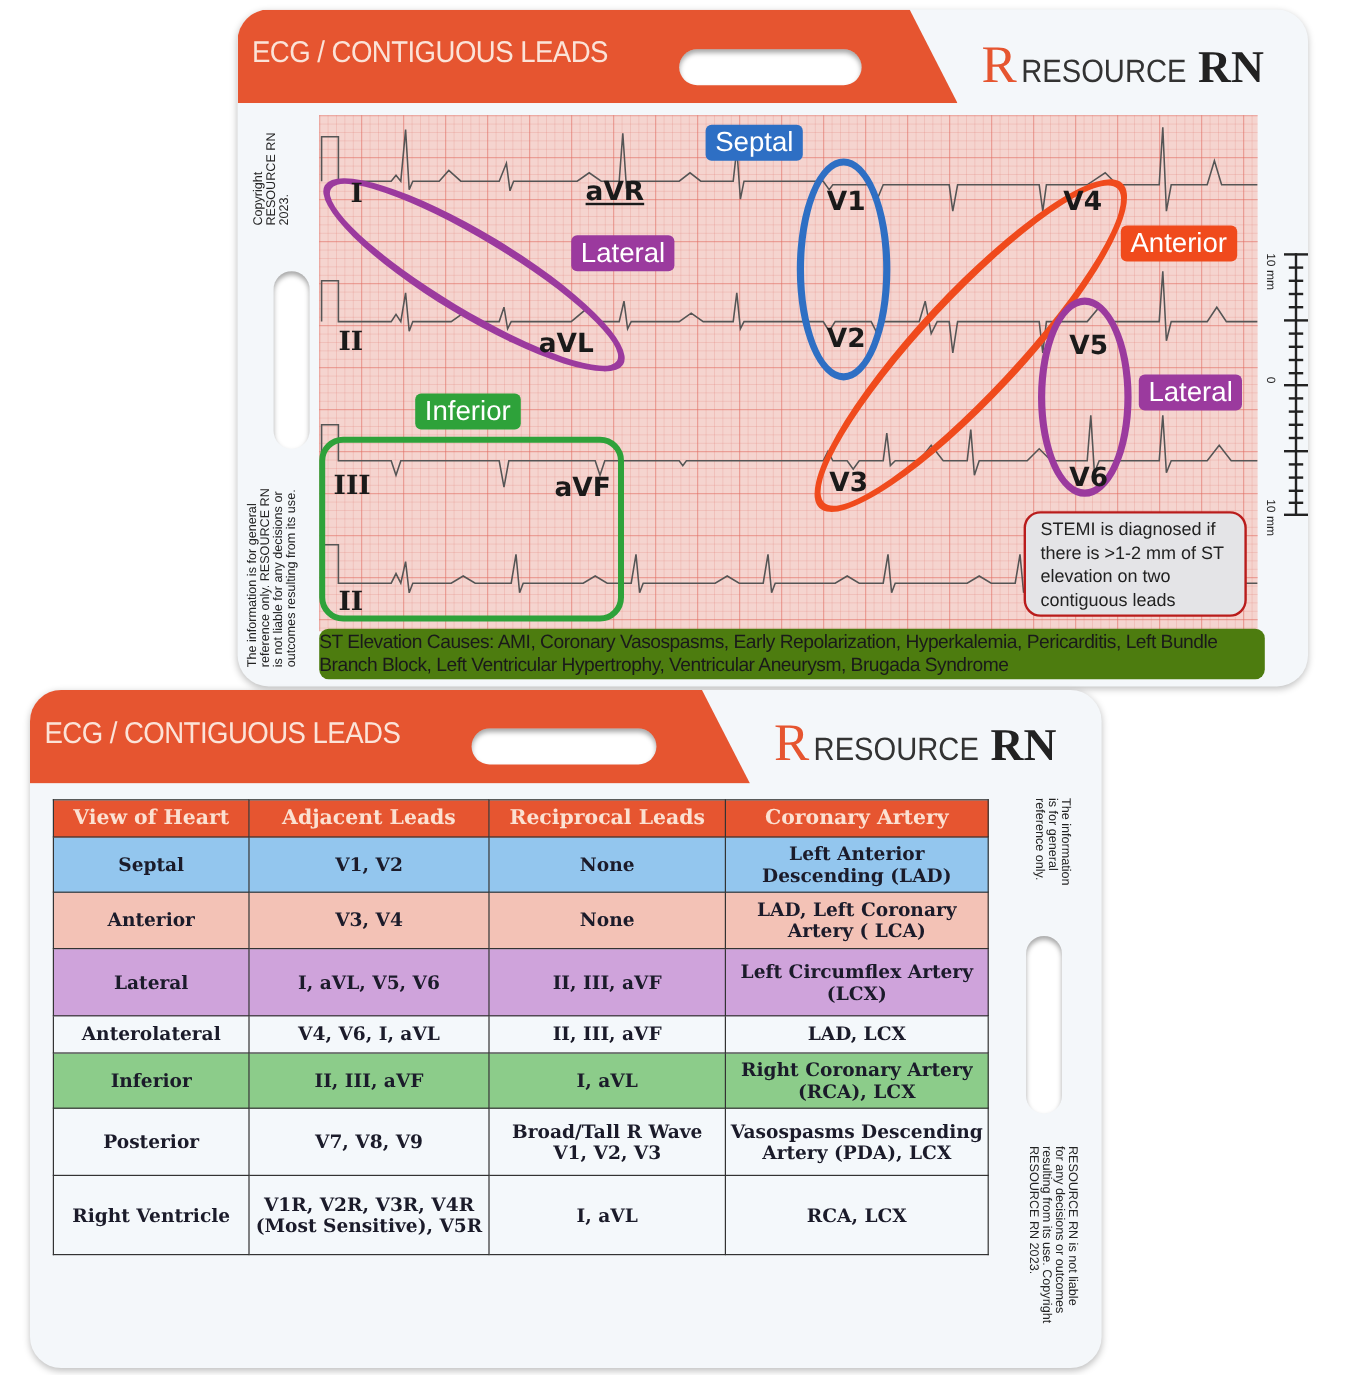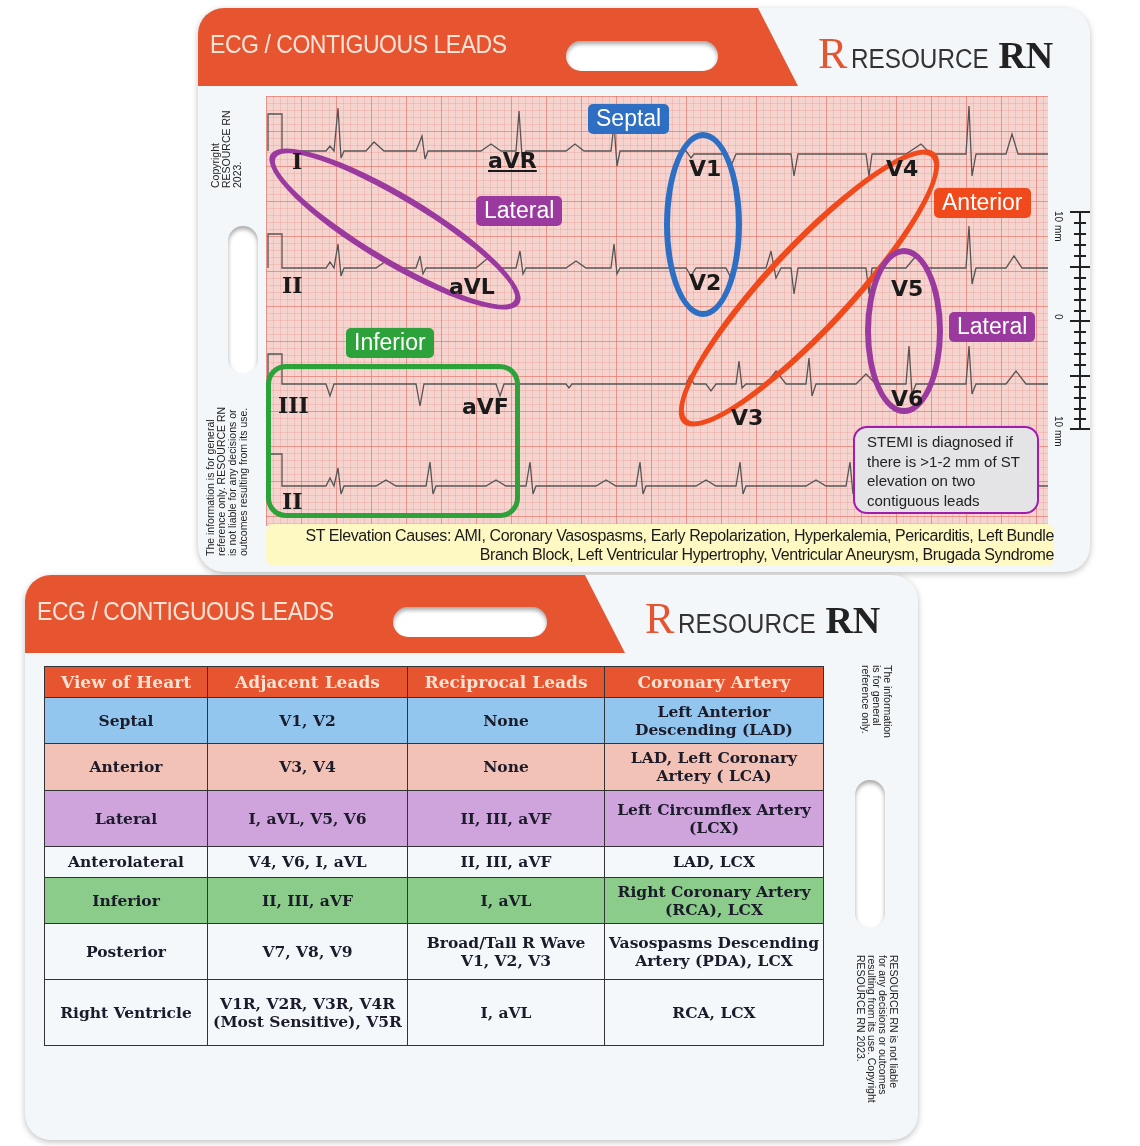--- a/index.html
+++ b/index.html
@@ -26,22 +26,22 @@
       linear-gradient(rgba(226,110,100,0.55) 1px,transparent 1px),
       linear-gradient(90deg,rgba(226,110,100,0.55) 1px,transparent 1px),
       linear-gradient(rgba(226,130,120,0.25) 1px,transparent 1px),
       linear-gradient(90deg,rgba(226,130,120,0.25) 1px,transparent 1px);
     background-size:35px 35px,35px 35px,7px 7px,7px 7px;}
   .trace{position:absolute;left:0;top:0;}
   .lead{position:absolute;font-family:"DejaVu Sans",sans-serif;font-weight:bold;font-size:22px;color:#1a1a1a;}
   .lead.serif{font-family:"DejaVu Serif",serif;}
   .tag{position:absolute;color:#fff;font-family:"Liberation Sans",sans-serif;font-size:23px;padding:1px 8px 3px;border-radius:5px;line-height:26px;}
   .ring{position:absolute;border-style:solid;border-radius:50%;box-sizing:border-box;}
-  .stemi{position:absolute;left:655px;top:418px;width:186px;height:88px;border:2px solid #a21caf;border-radius:14px;background:#e4e4e7;box-sizing:border-box;padding:4px 12px;font-family:"Liberation Sans",sans-serif;font-size:15px;line-height:19.5px;color:#222;}
-  .causes{position:absolute;left:68px;top:516px;width:788px;height:42px;background:#fef9c3;border-radius:8px;font-family:"Liberation Sans",sans-serif;font-size:16px;line-height:19px;color:#1a1a1a;text-align:right;padding-top:2px;box-sizing:border-box;letter-spacing:-0.4px;}
+  .stemi{position:absolute;left:655px;top:418px;width:186px;height:88px;border:2px solid #b91c1c;border-radius:14px;background:#e4e4e7;box-sizing:border-box;padding:4px 12px;font-family:"Liberation Sans",sans-serif;font-size:15px;line-height:19.5px;color:#222;}
+  .causes{position:absolute;left:68px;top:516px;width:788px;height:42px;background:#4d7c0f;border-radius:8px;font-family:"Liberation Sans",sans-serif;font-size:16px;line-height:19px;color:#1a1a1a;text-align:left;padding-top:2px;box-sizing:border-box;letter-spacing:-0.4px;}
   .ruler{position:absolute;left:868px;top:203px;width:26px;height:218px;border-left:0;}
   .ruler .spine{position:absolute;left:13px;top:0;width:2px;height:218px;background:#222;}
   .tick{position:absolute;height:1.5px;background:#222;}
   .rlabel{position:absolute;font-family:"Liberation Sans",sans-serif;font-size:10px;color:#222;white-space:nowrap;}
   
   table.leads{position:absolute;left:19px;top:91px;width:780px;border-collapse:collapse;font-family:"DejaVu Serif",serif;font-weight:bold;font-size:15.5px;color:#1b1b2a;text-align:center;}
   table.leads th{background:#e65530;color:#fbe1d2;font-size:17px;height:28px;border:1.5px solid #333;font-weight:bold;}
   table.leads td{border:1.5px solid #333;line-height:18px;padding:0 4px;}
 </style>
 </head>
@@ -85,21 +85,21 @@
 
     <div class="lead serif" style="left:26px;top:52px;">I</div>
     <div class="lead" style="left:222px;top:52px;text-decoration:underline;">aVR</div>
     <div class="lead serif" style="left:16px;top:176px;">II</div>
     <div class="lead" style="left:183px;top:178px;">aVL</div>
     <div class="lead serif" style="left:12px;top:296px;">III</div>
     <div class="lead" style="left:196px;top:298px;">aVF</div>
     <div class="lead serif" style="left:16px;top:392px;">II</div>
     <div class="lead" style="left:423px;top:60px;">V1</div>
     <div class="lead" style="left:423px;top:174px;">V2</div>
-    <div class="lead" style="left:425px;top:309px;margin-left:40px;">V3</div>
+    <div class="lead" style="left:425px;top:294px;">V3</div>
     <div class="lead" style="left:620px;top:60px;">V4</div>
     <div class="lead" style="left:625px;top:180px;">V5</div>
     <div class="lead" style="left:625px;top:290px;">V6</div>
 
     <div class="tag" style="left:322px;top:8px;background:#2e6fc4;">Septal</div>
     <div class="tag" style="left:210px;top:100px;background:#9b3a9e;">Lateral</div>
     <div class="tag" style="left:80px;top:232px;background:#2ea23a;">Inferior</div>
     <div class="tag" style="left:668px;top:92px;background:#f04a1c;">Anterior</div>
     <div class="tag" style="left:683px;top:216px;background:#9b3a9e;">Lateral</div>
   </div>

